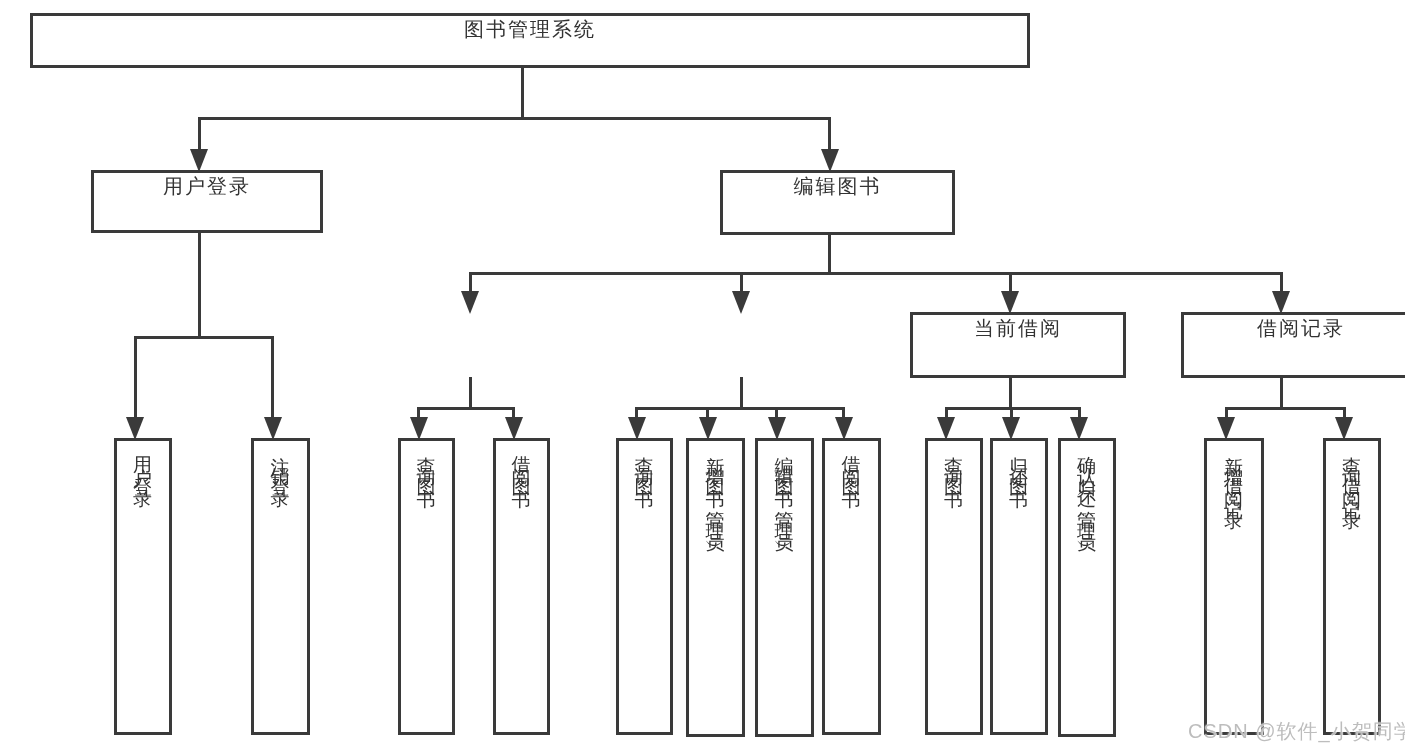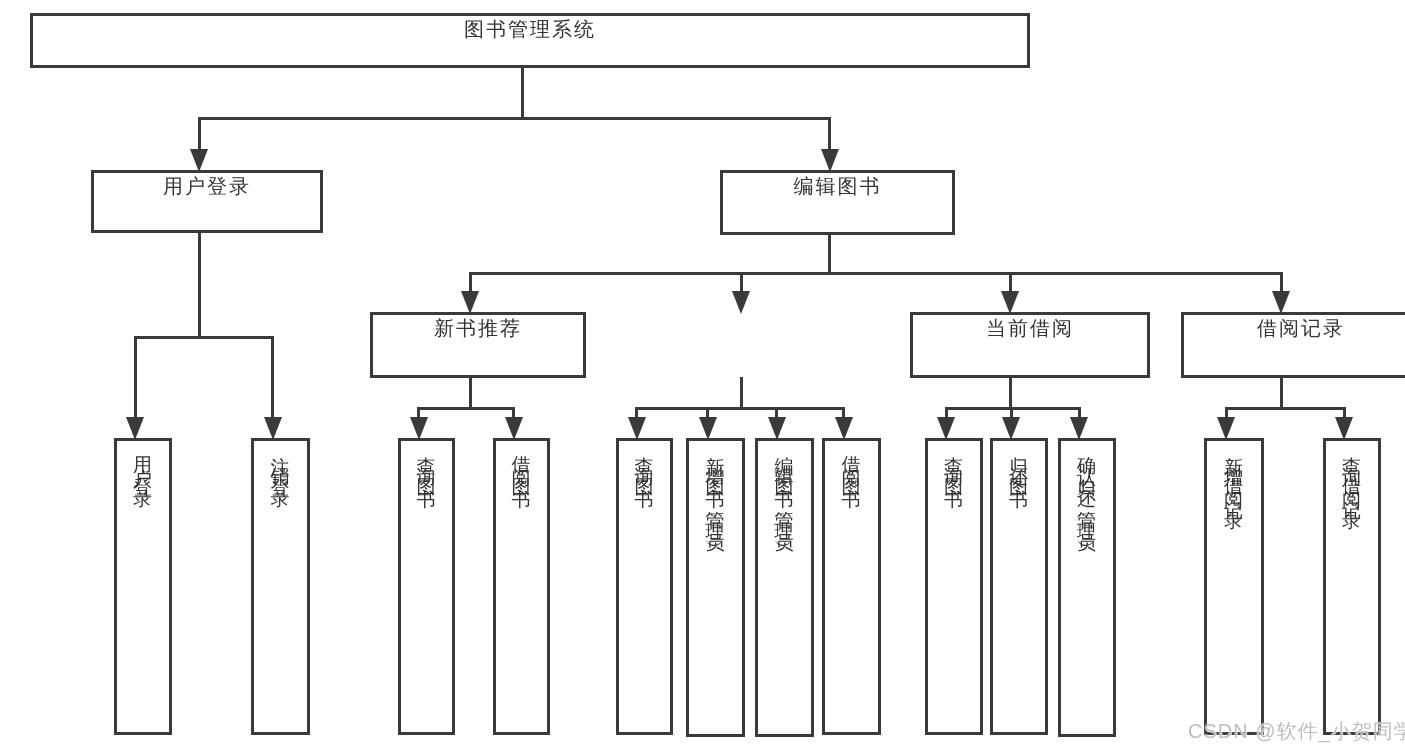--- a/index.html
+++ b/index.html
@@ -67,24 +67,21 @@
   <span class="watermark" style="left:1188px;top:718px;">CSDN @软件_小贺同学</span>
 <div class="node horiz" style="left: 22px; top: 13px; width: 1000px; height: 55px;">
       <span class="label">图书管理系统</span>
     </div>
     <div class="node horiz" style="left: 83px; top: 170px; width: 232px; height: 63px;">
       <span class="label">用户登录</span>
     </div>
     <div class="node horiz" style="left: 712px; top: 170px; width: 235px; height: 65px;">
       <span class="label">编辑图书</span>
     </div>
-    <div class="node horiz" style="left: 362px; top: 312px; width: 216px; height: 66px;">
-      <span class="label">新书推荐</span>
-    </div>
-    <div class="node horiz" style="left: 902px; top: 312px; width: 240px; height: 66px;">
+    <div class="node horiz" style="left: 902px; top: 312px; width: 216px; height: 66px;">
       <span class="label">当前借阅</span>
     </div>
     <div class="node horiz" style="left: 1173px; top: 312px; width: 240px; height: 66px;">
       <span class="label">借阅记录</span>
     </div>
     <div class="node vert" style="left: 106px; top: 438px; width: 58px; height: 297px;">
       <span class="label">用户登录</span>
     </div>
     <div class="node vert" style="left: 243px; top: 438px; width: 59px; height: 297px;">
       <span class="label">注销登录</span>

